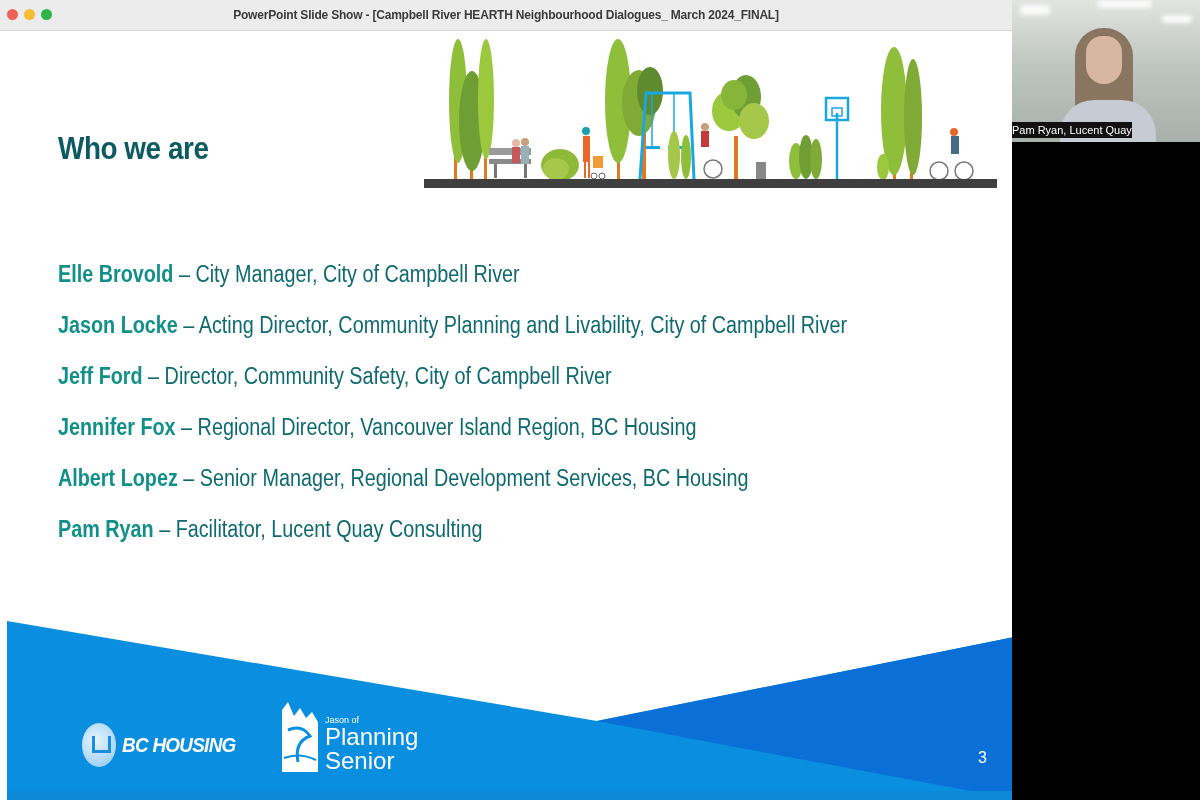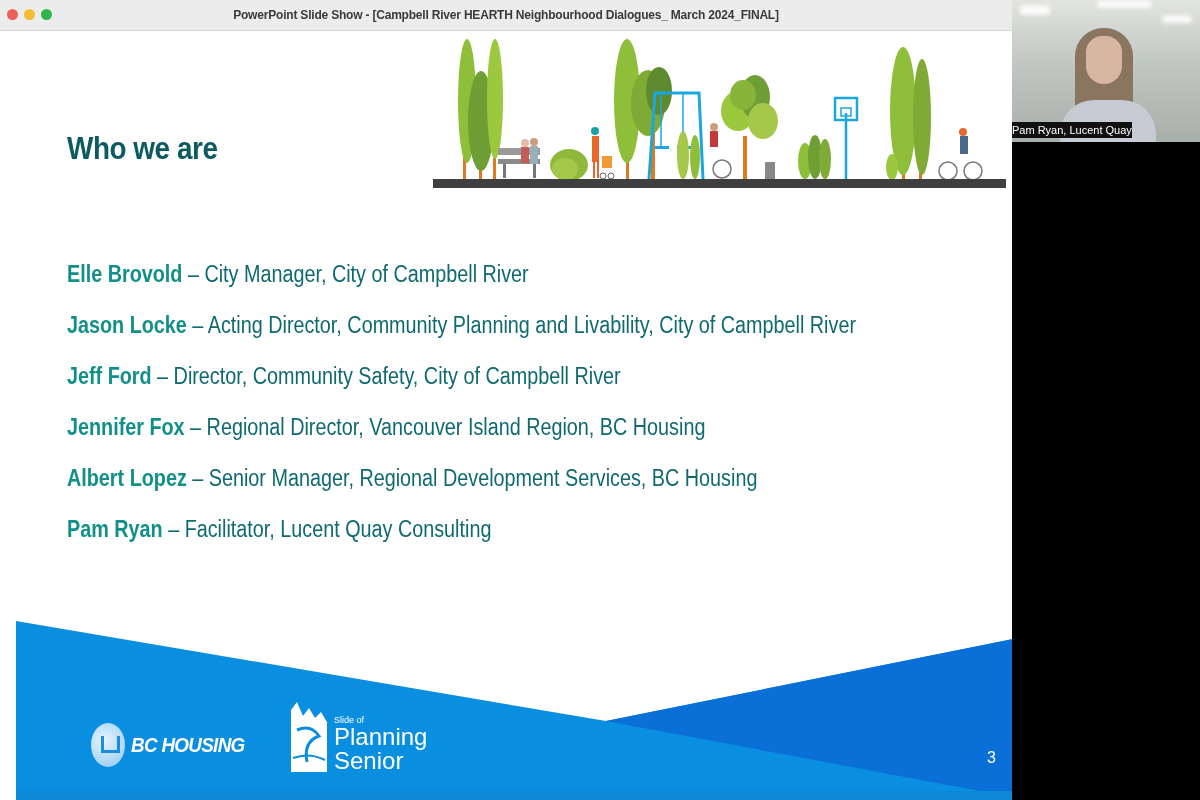--- a/index.html
+++ b/index.html
@@ -5,21 +5,21 @@
   html, body { margin:0; padding:0; }
   body { width:1200px; height:800px; background:#000; position:relative; overflow:hidden;
          font-family:"Liberation Sans", sans-serif; }
   .window { position:absolute; left:0; top:0; width:1012px; height:800px; background:#fff; overflow:hidden;padding-left:26px; }
   .titlebar { position:absolute; left:0; top:0; width:1012px; height:30px; background:#ececec;
               border-bottom:1px solid #d8d8d8; display:flex; align-items:center; justify-content:center; }
   .traffic { position:absolute; left:7px; top:9px; display:flex; gap:6px; }
   .traffic span { width:11px; height:11px; border-radius:50%; display:block; }
   .t-red { background:#f0605a; } .t-yel { background:#f6bd33; } .t-grn { background:#2fb64a; }
   .title { font-size:12px; color:#3a3a3a; font-weight:bold; letter-spacing:-0.2px; }
-  .slide { position:absolute; left:16px; top:31px; width:1012px; height:769px; background:#fff; overflow:hidden; }
+  .slide { position:absolute; left:7px; top:31px; width:1012px; height:769px; background:#fff; overflow:hidden; }
   .heading { position:absolute; left:51px; top:100px; font-size:31px; font-weight:bold; color:#0d5a63;
              font-family:"Liberation Sans", sans-serif; letter-spacing:-0.5px; transform:scaleX(0.9); transform-origin:left; }
   .people { position:absolute; left:51px; top:202px;margin-top:28px; }
   .person { height:51px; font-size:23px; color:#0e6a70; white-space:nowrap; transform:scaleX(0.86); transform-origin:left; }
   .person .name { font-weight:bold; color:#11908a; }
   .illus { position:absolute; left:417px; top:0px; width:573px; height:160px; }
   .footer-svg { position:absolute; left:0; top:590px; }
   .bch { position:absolute; left:75px; top:692px; display:flex; align-items:center; gap:6px;font-style:italic; }
   .bch-icon { width:34px; height:44px; border-radius:50%; background:radial-gradient(circle at 40% 40%, #e6f4ff, #8ec8f2); position:relative; }
   .bch-icon::after { content:""; position:absolute; left:10px; top:13px; width:13px; height:14px; border:3px solid #1b8de0; border-top:none; }
@@ -164,21 +164,21 @@
       <span class="bch-text">BC HOUSING</span>
     </div>
 
     <div class="cr">
       <svg width="40" height="70" viewBox="0 0 40 70">
         <path d="M2,70 L2,8 L8,0 L14,14 L20,6 L26,16 L32,10 L38,20 L38,70 Z" fill="#fff"></path>
         <path d="M8,28 Q22,22 30,34 Q14,40 18,60" fill="none" stroke="#0a8ee0" stroke-width="3"></path>
         <path d="M4,56 Q20,50 36,58" fill="none" stroke="#0a8ee0" stroke-width="2"></path>
       </svg>
       <div class="cr-text">
-        <span class="cr-small">Slide of</span>
+        <span class="cr-small">Jason of</span>
         <span class="cr-big">Planning</span>
         <span class="cr-big">Senior</span>
       </div>
     </div>
 
     <div class="pagenum">3</div>
   </div>
 </div>
 
 <div class="video">

